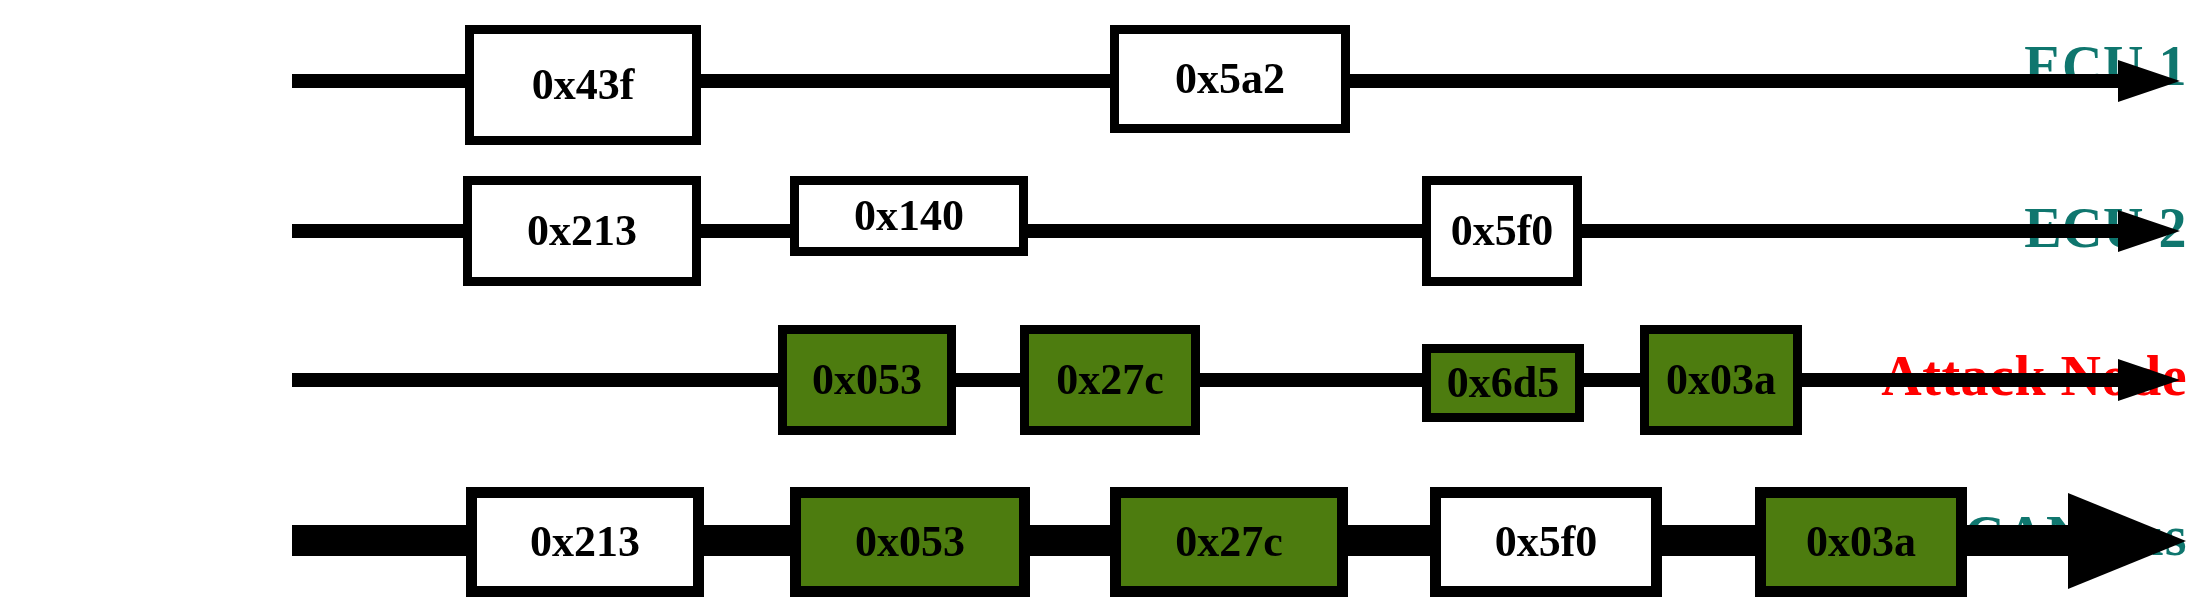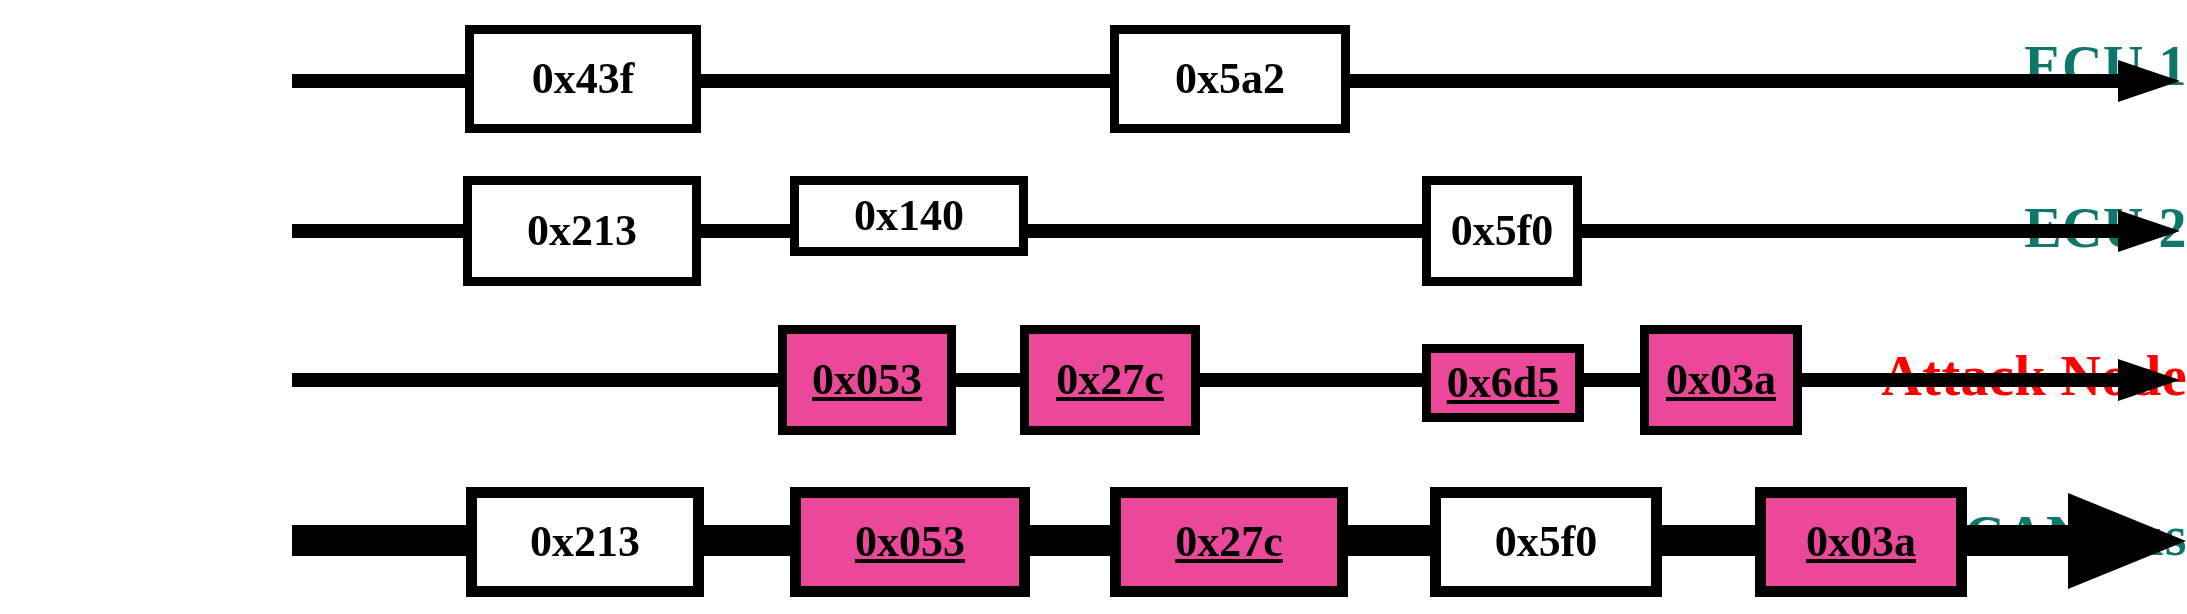--- a/index.html
+++ b/index.html
@@ -54,34 +54,34 @@
     justify-content: center;
     background: #ffffff;
     border: 9px solid #000000;
     color: #000000;
     font-weight: bold;
     font-size: 44px;
     line-height: 1;
     letter-spacing: 0px;
     white-space: nowrap;
   }
-  .msg.attack { background: #ec4899; text-decoration: underline; }
+  .msg.attack { background: #4d7c0f; }
   .msg.thickborder { border-width: 11px; }
 </style>
 </head>
 <body>
 
 <div id="canvas">
 
   <div class="row-label" style="top:38px; width:375px; font-size:56px;">ECU 1</div>
 
   <div class="wire" style="left:292px; top:74px; width:1830px; height:14px;"></div>
   <div class="arrowhead" style="left:2118px; top:60px; border-width:21px 0 21px 62px;"></div>
 
-  <div class="msg" style="left:465px; top:25px; width:236px; height:108px;">0x43f</div>
+  <div class="msg" style="left:465px; top:25px; width:236px; height:120px;">0x43f</div>
   <div class="msg" style="left:1110px; top:25px; width:240px; height:108px;">0x5a2</div>
 
   <div class="row-label" style="top:200px; width:375px; font-size:56px;">ECU 2</div>
 
   <div class="wire" style="left:292px; top:224px; width:1830px; height:14px;"></div>
   <div class="arrowhead" style="left:2118px; top:210px; border-width:21px 0 21px 62px;"></div>
 
   <div class="msg" style="left:463px; top:176px; width:238px; height:110px;">0x213</div>
   <div class="msg" style="left:790px; top:176px; width:238px; height:80px;">0x140</div>
   <div class="msg" style="left:1422px; top:176px; width:160px; height:110px;">0x5f0</div>

